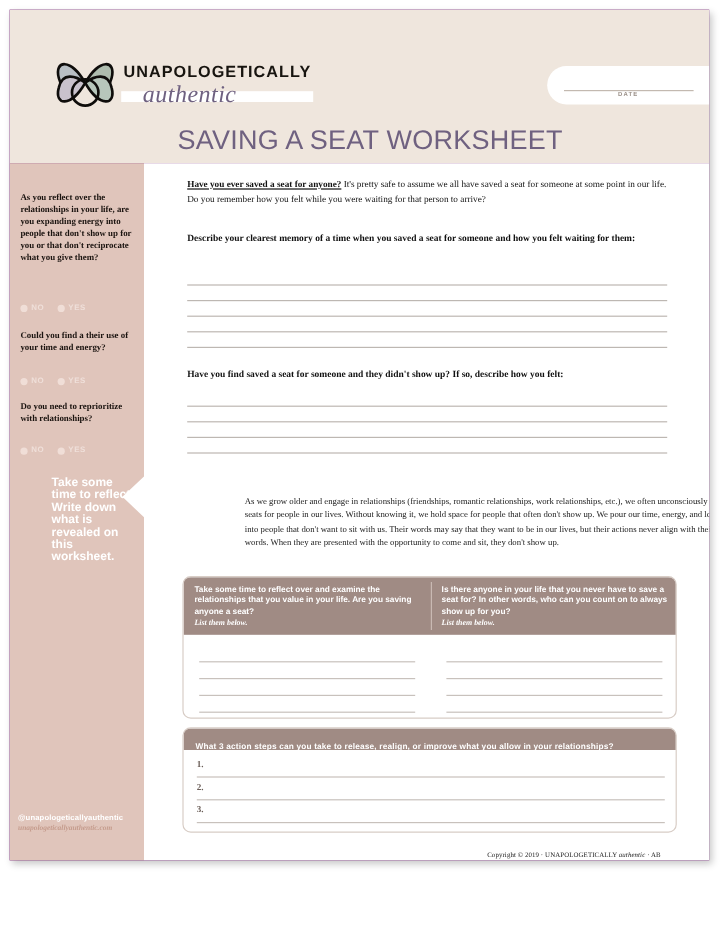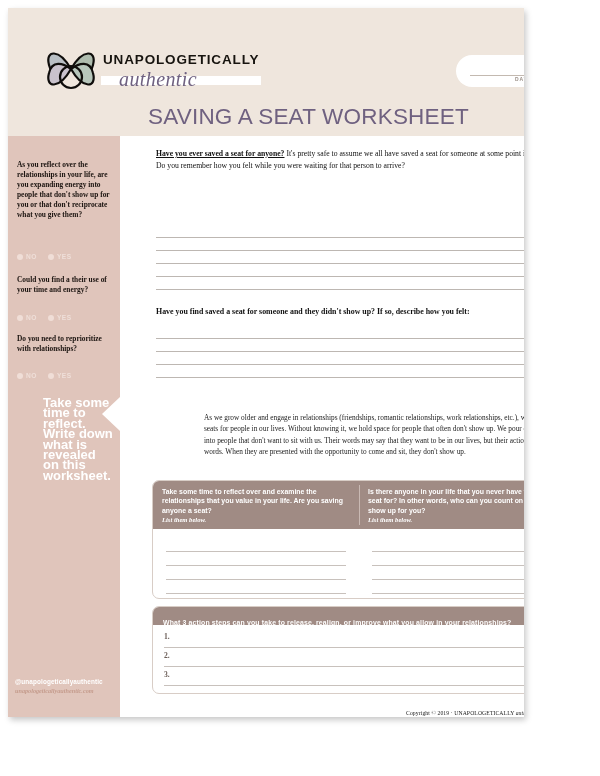--- a/index.html
+++ b/index.html
@@ -10,21 +10,21 @@
     background: #ffffff;
     font-family: "Liberation Sans", sans-serif;
     overflow: hidden;
   }
 
   
   #page-sheet {
     position: absolute;
     left: 8px;
     top: 8px;
-    width: 516px;
+    width: 583px;
     height: 709px;
     background: #701a75;
     box-shadow: 2px 3px 6px rgba(0,0,0,0.22);
     overflow: hidden;
   }
 
   
   #header-band {
     position: absolute;
     left: 0; top: 0;
@@ -164,21 +164,21 @@
     font-size: 6.6px;
     font-weight: 700;
     letter-spacing: 0.5px;
     color: #efdfd9;
   }
   #sb-callout {
     position: absolute;
     left: 35px;
     top: 262px;
     width: 70px;
-    font-size: 13px;
+    font-size: 10px;
     font-weight: 700;
     line-height: 10.4px;
     color: #ffffff;
   }
   #sb-handle {
     position: absolute;
     left: 7px;
     top: 542px;
     width: 100px;
     line-height: 8.6px;
@@ -446,20 +446,21 @@
     <div id="sb-handle">
       <span id="sb-handle-1">@unapologeticallyauthentic</span>
       <span id="sb-handle-2">unapologeticallyauthentic.com</span>
     </div>
   </aside>
 
   <section id="main">
 
     <p class="body-para" style="top:12px;"><b>Have you ever saved a seat for anyone?</b><span> It's pretty safe to assume we all have saved a seat for someone at some point in our life. Do you remember how you felt while you were waiting for that person to arrive?</span></p>
 
+    <p class="prompt-bold" style="top:57px;">Describe your clearest memory of a time when you saved a seat for someone and how you felt waiting for them:</p>
 
     <div class="write-lines" style="top:89px;">
       <div class="wline"></div>
       <div class="wline"></div>
       <div class="wline"></div>
       <div class="wline"></div>
       <div class="wline"></div>
     </div>
 
     <p class="prompt-bold" style="top:170px;">Have you find saved a seat for someone and they didn't show up? If so, describe how you felt:</p>

